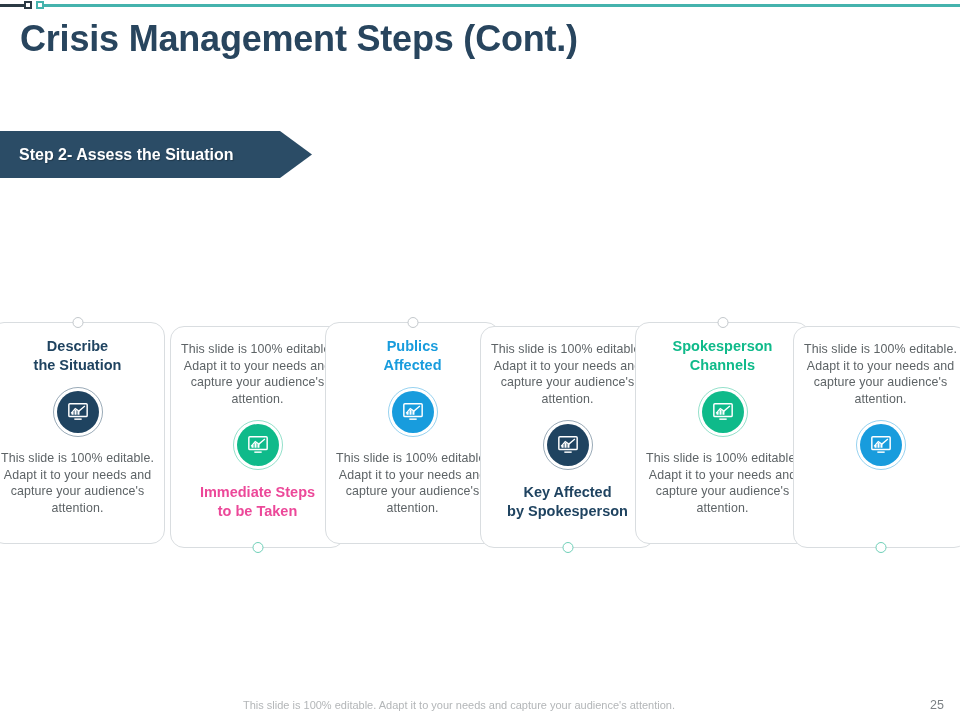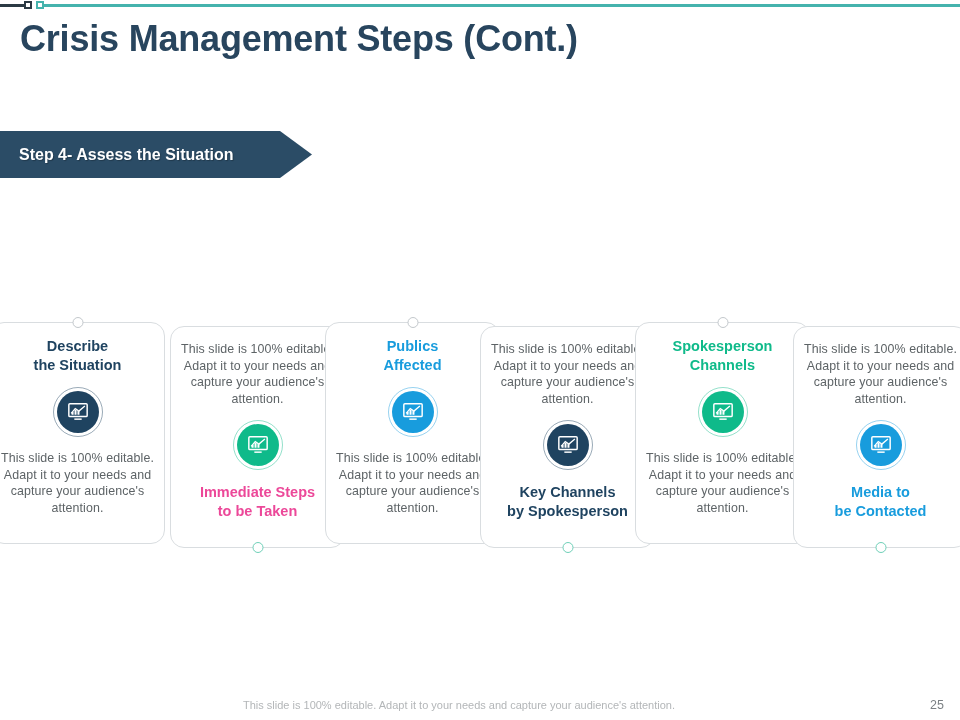--- a/index.html
+++ b/index.html
@@ -169,21 +169,21 @@
 <div id="slide">
 
   <div class="top-rule-dark"></div>
   <div class="top-rule-sq-dark"></div>
   <div class="top-rule-sq-teal"></div>
   <div class="top-rule-teal"></div>
 
   <div class="page-title">Crisis Management Steps (Cont.)</div>
 
   <div class="step-banner">
-    <span>Step 4- Assess the Situation</span>
+    <span>Step 2- Assess the Situation</span>
   </div>
 
   <div class="cards">
       <div class="card" style="left: -10px;">
         <div class="conn top"></div>
         <div class="card-title" style="color: rgb(31, 67, 96);">
           <div>Describe</div>
           <div>the Situation</div>
         </div>
         <div class="sp-a"></div>
@@ -265,21 +265,21 @@
                 <rect x="8.2" y="9.5" width="2.2" height="5.5"></rect>
                 <rect x="11.4" y="11" width="2.2" height="4"></rect>
                 <path d="M4.5 13.5 L9 8.2 L13 11 L19.5 5.4" fill="none" stroke="#ffffff" stroke-width="1.4"></path>
                 <rect x="8" y="19" width="8" height="1.6"></rect>
               </g>
             </svg>
           </div>
         </div>
         <div class="sp-b"></div>
         <div class="card-title" style="color: rgb(31, 67, 96);">
-          <div>Key Channels</div>
+          <div>Key Affected</div>
           <div>by Spokesperson</div>
         </div>
       </div>
       <div class="card" style="left: 635px;">
         <div class="conn top"></div>
         <div class="card-title" style="color: rgb(15, 186, 138);">
           <div>Spokesperson</div>
           <div>Channels</div>
         </div>
         <div class="sp-a"></div>
@@ -312,23 +312,19 @@
                 <rect x="5" y="12" width="2.2" height="3"></rect>
                 <rect x="8.2" y="9.5" width="2.2" height="5.5"></rect>
                 <rect x="11.4" y="11" width="2.2" height="4"></rect>
                 <path d="M4.5 13.5 L9 8.2 L13 11 L19.5 5.4" fill="none" stroke="#ffffff" stroke-width="1.4"></path>
                 <rect x="8" y="19" width="8" height="1.6"></rect>
               </g>
             </svg>
           </div>
         </div>
         <div class="sp-b"></div>
-        <div class="card-title" style="color: rgb(24, 156, 221);">
-          <div>Media to</div>
-          <div>be Contacted</div>
-        </div>
       </div>
     </div>
 
   <div class="footer-note">This slide is 100% editable. Adapt it to your needs and capture your audience's attention.</div>
   <div class="page-num">25</div>
 
 </div>
 
 </body></html>

